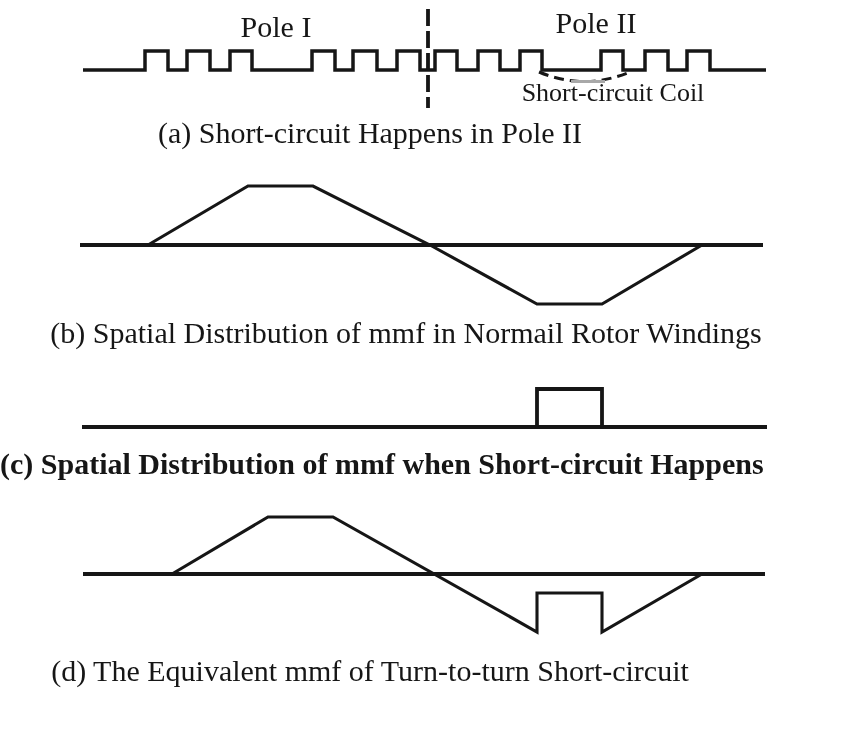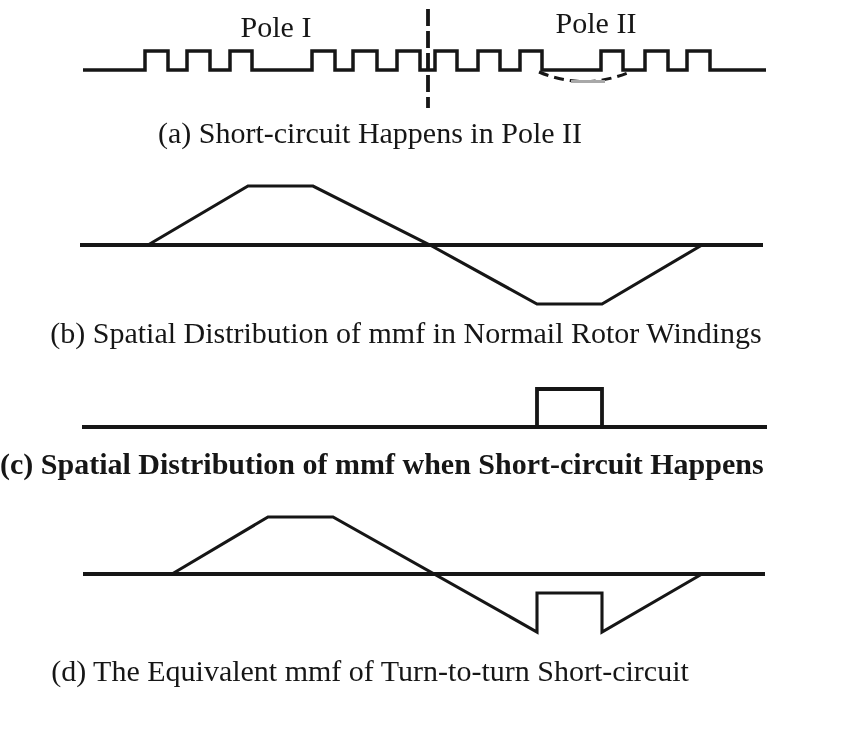--- a/index.html
+++ b/index.html
@@ -75,19 +75,20 @@
 
     <path class="axis" d="M 82 427 H 767"></path>
     <path class="mmf-pulse" d="M 537 427 V 389 H 602 V 427"></path>
 
     <path class="axis" d="M 83 574 H 765"></path>
     <path class="mmf" d="M 172 574 L 268 517 H 333 L 537 632 V 593 H 602 V 632 L 702 574"></path>
   </svg>
 
   <div class="label pole-label pole1">Pole I</div>
   <div class="label pole-label pole2">Pole II</div>
+  <div class="label coil-label coil">Short-circuit Coil</div>
 
   <div class="caption cap-a">(a) Short-circuit Happens in Pole II</div>
   <div class="caption cap-b">(b) Spatial Distribution of mmf in Normail Rotor Windings</div>
   <div class="caption cap-c">(c) Spatial Distribution of mmf when Short-circuit Happens</div>
   <div class="caption cap-d">(d) The Equivalent mmf of Turn-to-turn Short-circuit</div>
 
 </div>
 
 </body></html>

